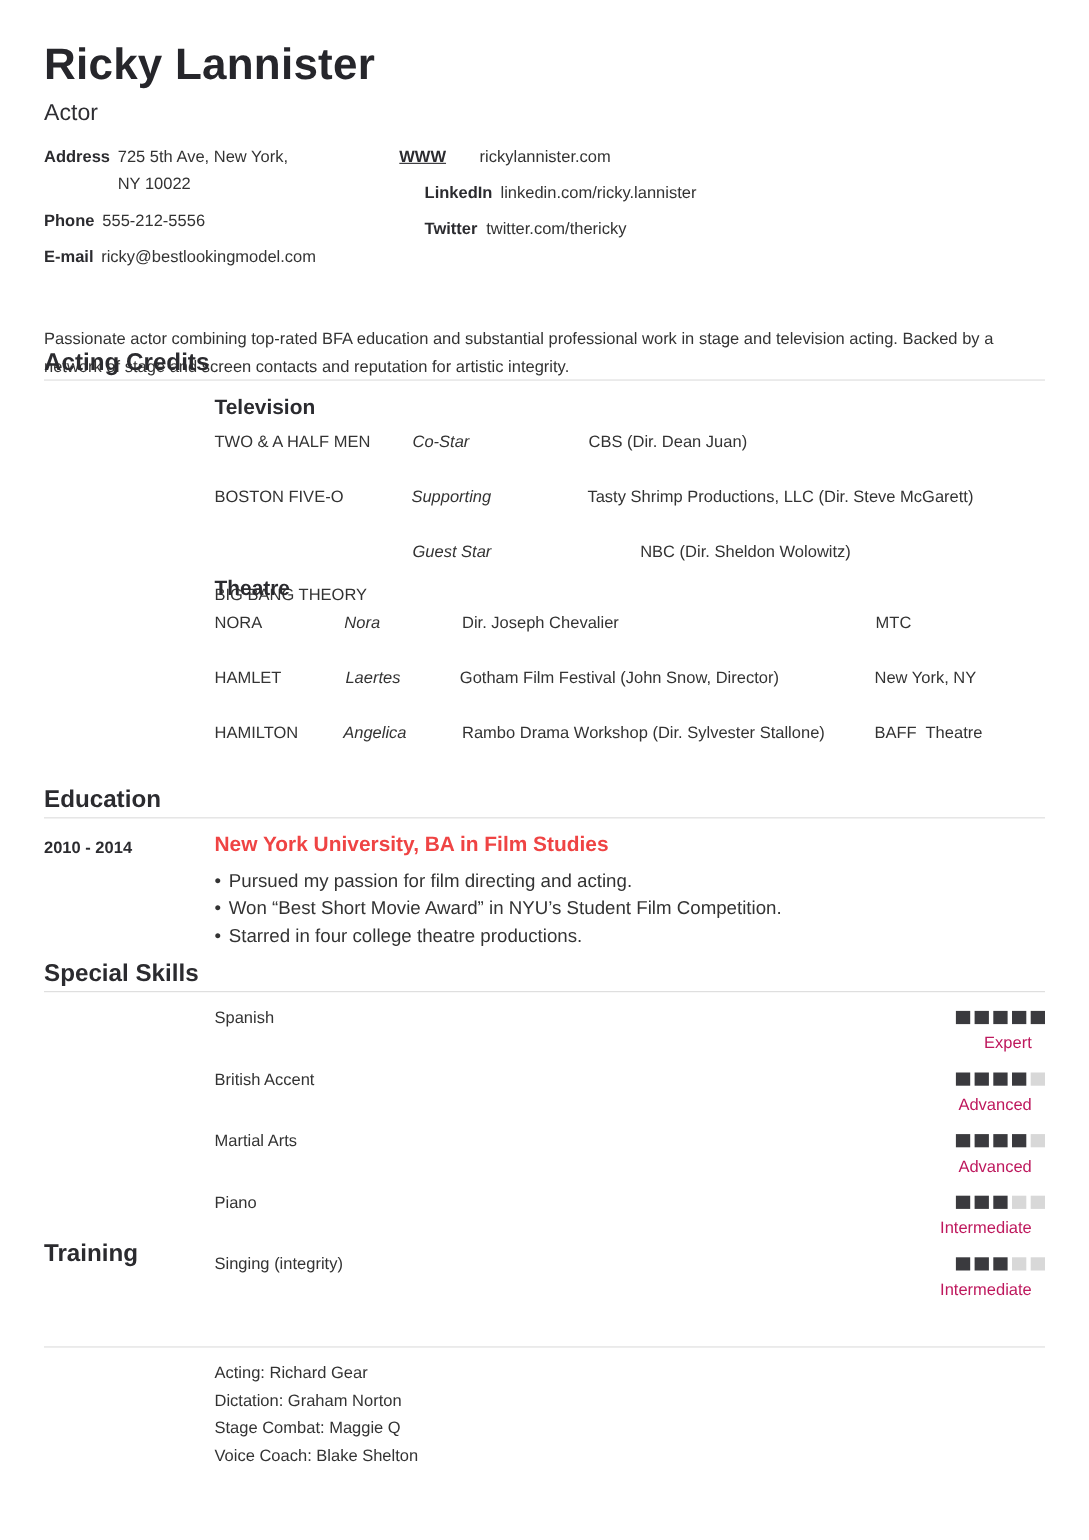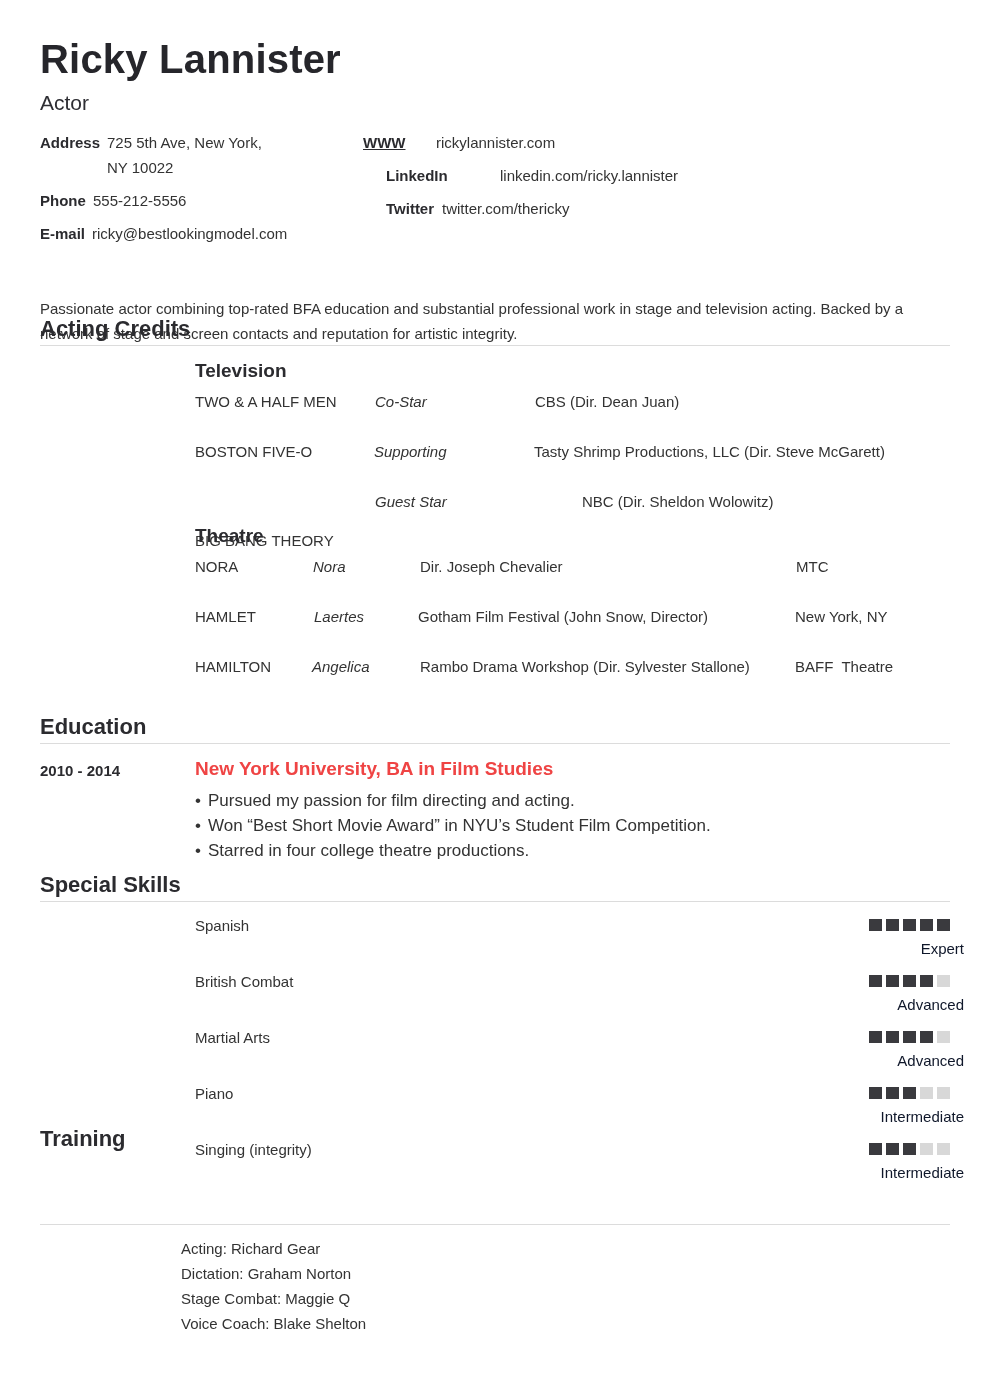--- a/index.html
+++ b/index.html
@@ -22,22 +22,22 @@
     .cell { font-size: 15px; color: #333; }
     .ital { font-style: italic; }
     .edu-date { left: 40px; top: 762px; font-size: 15px; font-weight: bold; color: #2b2b2f; }
     .edu-degree { left: 195px; top: 758px; font-size: 19px; font-weight: bold; color: #ef4444; }
     .bullet { left: 195px; font-size: 17px; color: #333; }
     .bullet .dot { display: inline-block; width: 13px; }
     .skill-name { left: 195px; font-size: 15px; color: #333; }
     .rating { right: 40px; display: flex; gap: 4px; }
     .sq { width: 13px; height: 12px; background: #3a3a3e; }
     .sq.off { background: #d8d8d8; }
-    .level { right: 26px; font-size: 15px; color: #0f172a; text-align: right; }
-    .train { left: 181px; font-size: 15px; color: #333; }
+    .level { right: 52px; font-size: 15px; color: #be185d; text-align: right; }
+    .train { left: 195px; font-size: 15px; color: #333; }
   </style>
 </head>
 <body>
 
 <div class="abs name">Ricky Lannister</div>
 <div class="abs title">Actor</div>
 
 <div class="abs clabel" style="left:40px;top:134px;">Address</div>
 <div class="abs cval" style="left:107px;top:134px;">725 5th Ave, New York,</div>
 <div class="abs cval" style="left:107px;top:159px;">NY 10022</div>
@@ -45,21 +45,21 @@
 <div class="abs clabel" style="left:40px;top:192px;">Phone</div>
 <div class="abs cval" style="left:93px;top:192px;">555-212-5556</div>
 
 <div class="abs clabel" style="left:40px;top:225px;">E-mail</div>
 <div class="abs cval" style="left:92px;top:225px;">ricky@bestlookingmodel.com</div>
 
 <div class="abs clabel" style="left:363px;top:134px;text-decoration:underline;">WWW</div>
 <div class="abs cval" style="left:436px;top:134px;">rickylannister.com</div>
 
 <div class="abs clabel" style="left:386px;top:167px;">LinkedIn</div>
-<div class="abs cval" style="left:455px;top:167px;margin-left:45px;">linkedin.com/ricky.lannister</div>
+<div class="abs cval" style="left:455px;top:167px;">linkedin.com/ricky.lannister</div>
 
 <div class="abs clabel" style="left:386px;top:200px;">Twitter</div>
 <div class="abs cval" style="left:442px;top:200px;">twitter.com/thericky</div>
 
 <div class="abs summary">Passionate actor combining top-rated BFA education and substantial professional work in stage and television acting. Backed by a network of stage and screen contacts and reputation for artistic integrity.</div>
 
 <div class="abs section-title" style="top:316px;">Acting Credits</div>
 <div class="rule" style="top:345px;"></div>
 
 <div class="abs subhead" style="top:360px;">Television</div>
@@ -109,21 +109,21 @@
 <div class="abs skill-name" style="top:917px;">Spanish</div>
 <div class="abs rating" style="top:919px;">
   <span class="sq"></span>
   <span class="sq"></span>
   <span class="sq"></span>
   <span class="sq"></span>
   <span class="sq"></span>
 </div>
 <div class="abs level" style="top:940px;">Expert</div>
 
-<div class="abs skill-name" style="top:973px;">British Combat</div>
+<div class="abs skill-name" style="top:973px;">British Accent</div>
 <div class="abs rating" style="top:975px;">
   <span class="sq"></span>
   <span class="sq"></span>
   <span class="sq"></span>
   <span class="sq"></span>
   <span class="sq off"></span>
 </div>
 <div class="abs level" style="top:996px;">Advanced</div>
 
 <div class="abs skill-name" style="top:1029px;">Martial Arts</div>

